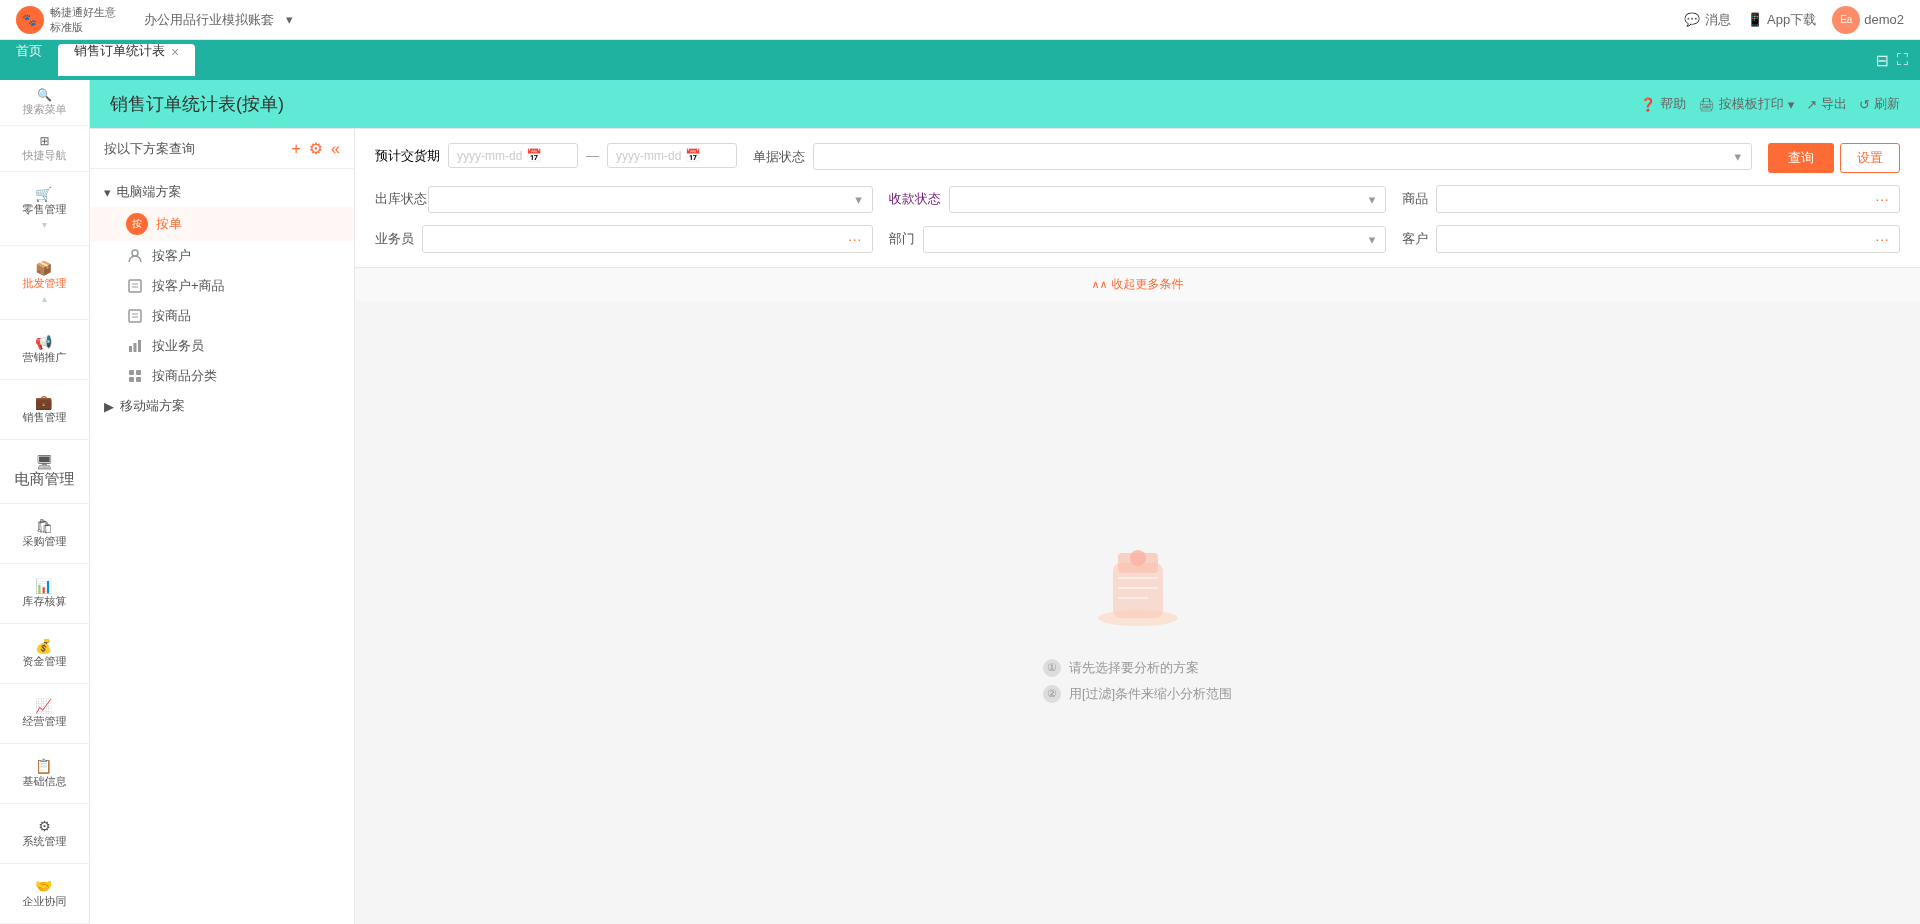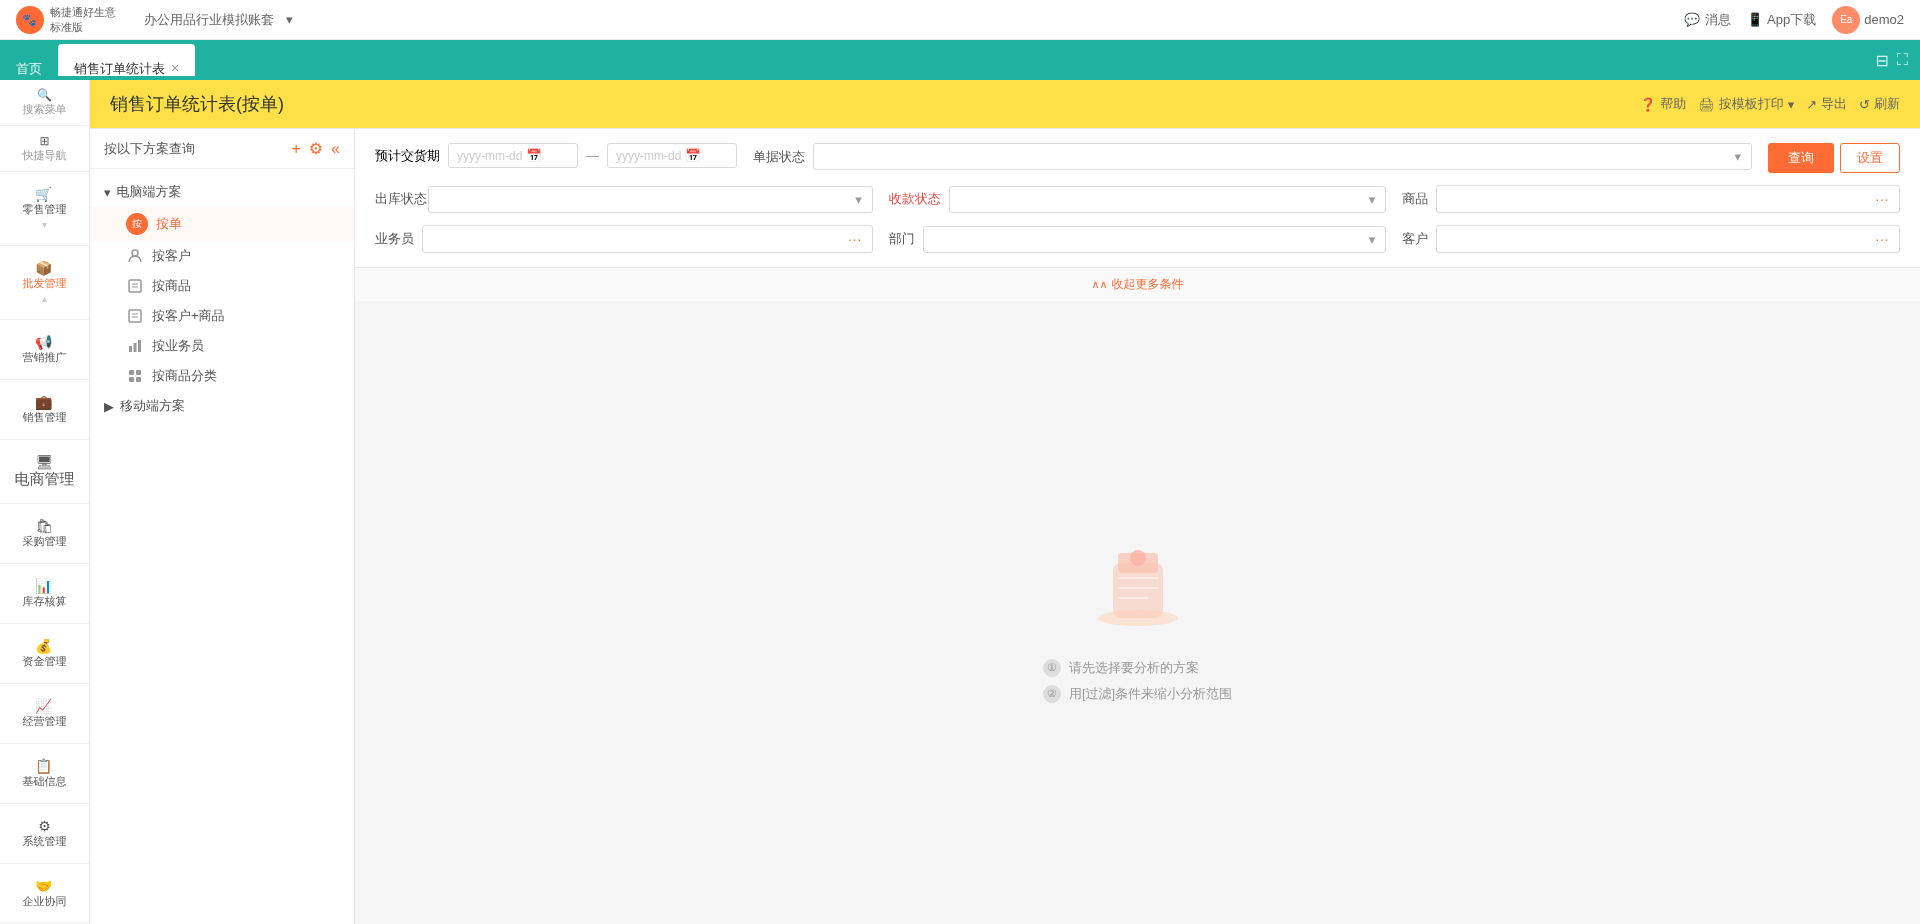--- a/index.html
+++ b/index.html
@@ -11,42 +11,42 @@
     .logo-area { display: flex; align-items: center; gap: 6px; }
     .logo-icon { width: 28px; height: 28px; background: #ff6b35; border-radius: 50%; display: flex; align-items: center; justify-content: center; color: white; font-size: 12px; font-weight: bold; }
     .logo-text { font-size: 11px; color: #666; line-height: 1.3; }
     .app-selector { display: flex; align-items: center; gap: 12px; color: #666; font-size: 13px; cursor: pointer; margin-left: 20px; }
     .top-bar-right { display: flex; align-items: center; gap: 16px; color: #666; font-size: 13px; }
     .top-bar-right-item { display: flex; align-items: center; gap: 4px; cursor: pointer; }
     .avatar { width: 28px; height: 28px; background: #ff8c69; border-radius: 50%; display: flex; align-items: center; justify-content: center; color: white; font-size: 11px; overflow: hidden; }
 
     
     .tab-bar { height: 40px; background: #20b2a0; display: flex; align-items: center; padding: 0 0; flex-shrink: 0; }
-    .tab { height: 24px; display: flex; align-items: flex-start; padding: 16px 16px; cursor: pointer; color: rgba(255,255,255,0.8); font-size: 13px; gap: 6px; }
+    .tab { height: 24px; display: flex; align-items: flex-end; padding: 16px 16px; cursor: pointer; color: rgba(255,255,255,0.8); font-size: 13px; gap: 6px; }
     .tab.active { background: #fff; color: #333; border-radius: 4px 4px 0 0; }
     .tab-close { color: #999; font-size: 14px; cursor: pointer; }
     .tab-home { color: rgba(255,255,255,0.9); }
     .tab-bar-actions { margin-left: auto; display: flex; align-items: center; gap: 8px; padding-right: 12px; }
     .tab-bar-action { color: rgba(255,255,255,0.8); cursor: pointer; font-size: 16px; }
 
     
     .main-layout { display: flex; flex: 1; overflow: hidden; }
 
     
     .sidebar { width: 90px; background: #fff; border-right: 1px solid #e8e8e8; flex-shrink: 0; overflow-y: auto; }
     .sidebar-item { padding: 14px 8px; text-align: center; cursor: pointer; color: #555; font-size: 12px; border-bottom: 1px solid #f0f0f0; }
     .sidebar-item.active { color: #ff6b35; }
     .sidebar-search { padding: 8px; text-align: center; border-bottom: 1px solid #f0f0f0; cursor: pointer; color: #666; font-size: 12px; }
     .sidebar-nav { padding: 8px; text-align: center; border-bottom: 1px solid #f0f0f0; cursor: pointer; color: #666; font-size: 12px; }
 
     
     .content-area { flex: 1; display: flex; flex-direction: column; overflow: hidden; background: #f5f5f5; }
 
     
-    .page-header { background: #fde047; padding: 12px 20px; border-bottom: 1px solid #e8e8e8; display: flex; align-items: center; justify-content: space-between; flex-shrink: 0; }
+    .page-header { background: #5eead4; padding: 12px 20px; border-bottom: 1px solid #e8e8e8; display: flex; align-items: center; justify-content: space-between; flex-shrink: 0; }
     .page-title { font-size: 18px; font-weight: 500; color: #333; }
     .page-actions { display: flex; align-items: center; gap: 12px; }
     .page-action-btn { display: flex; align-items: center; gap: 4px; color: #666; font-size: 13px; cursor: pointer; }
     .date-btn { padding: 3px 8px; border: 1px solid #d9d9d9; border-radius: 3px; background: #fff; color: #555; font-size: 12px; cursor: pointer; }
     .date-btn.active { background: #ff6b35; color: #fff; border-color: #ff6b35; border-radius: 10px; }
 
     
     .left-panel { width: 265px; background: #fff; flex-shrink: 0; border-right: 1px solid #e8e8e8; overflow-y: auto; }
     .left-panel-header { padding: 10px 14px; display: flex; align-items: center; justify-content: space-between; border-bottom: 1px solid #f0f0f0; }
     .left-panel-title { font-size: 13px; color: #555; }
@@ -256,31 +256,31 @@
               <span>按客户</span>
             </div>
             <div class="query-item">
               <div class="query-item-icon">
                 <svg width="16" height="16" viewBox="0 0 16 16">
                     <rect x="2" y="2" width="12" height="12" rx="1" fill="none" stroke="#999" stroke-width="1.5"></rect>
                     <line x1="5" y1="6" x2="11" y2="6" stroke="#999" stroke-width="1"></line>
                     <line x1="5" y1="9" x2="11" y2="9" stroke="#999" stroke-width="1"></line>
                   </svg>
               </div>
-              <span>按商品</span>
+              <span>按客户+商品</span>
             </div>
             <div class="query-item">
               <div class="query-item-icon">
                 <svg width="16" height="16" viewBox="0 0 16 16">
                     <rect x="2" y="2" width="12" height="12" rx="1" fill="none" stroke="#999" stroke-width="1.5"></rect>
                     <line x1="5" y1="6" x2="11" y2="6" stroke="#999" stroke-width="1"></line>
                     <line x1="5" y1="9" x2="11" y2="9" stroke="#999" stroke-width="1"></line>
                   </svg>
               </div>
-              <span>按客户+商品</span>
+              <span>按商品</span>
             </div>
             <div class="query-item">
               <div class="query-item-icon">
                 <svg width="16" height="16" viewBox="0 0 16 16">
                     <rect x="2" y="8" width="3" height="6" fill="#999"></rect>
                     <rect x="6.5" y="5" width="3" height="9" fill="#999"></rect>
                     <rect x="11" y="2" width="3" height="12" fill="#999"></rect>
                   </svg>
               </div>
               <span>按业务员</span>
@@ -343,21 +343,21 @@
 
           <div style="display:flex;align-items:center;gap:16px;margin-bottom:12px;">
             <div style="display:flex;align-items:center;gap:1px;flex:1;">
               <span style="font-size:13px;color:#555;white-space:nowrap;">出库状态</span>
               <div class="select-box select-box-wide" style="flex:1;">
                 <span style="color:#bbb;"></span>
                 <span style="color:#999;">▾</span>
               </div>
             </div>
             <div style="display:flex;align-items:center;gap:8px;flex:1;">
-              <span style="font-size:13px;color:#ef4444;white-space:nowrap;">收款状态</span>
+              <span style="font-size:13px;color:#701a75;white-space:nowrap;">收款状态</span>
               <div class="select-box select-box-wide" style="flex:1;">
                 <span style="color:#bbb;"></span>
                 <span style="color:#999;">▾</span>
               </div>
             </div>
             <div style="display:flex;align-items:center;gap:8px;flex:1;">
               <span style="font-size:13px;color:#555;white-space:nowrap;">商品</span>
               <div class="select-box select-box-wide" style="flex:1;">
                 <span style="color:#bbb;"></span>
                 <span class="dots-btn">···</span>

